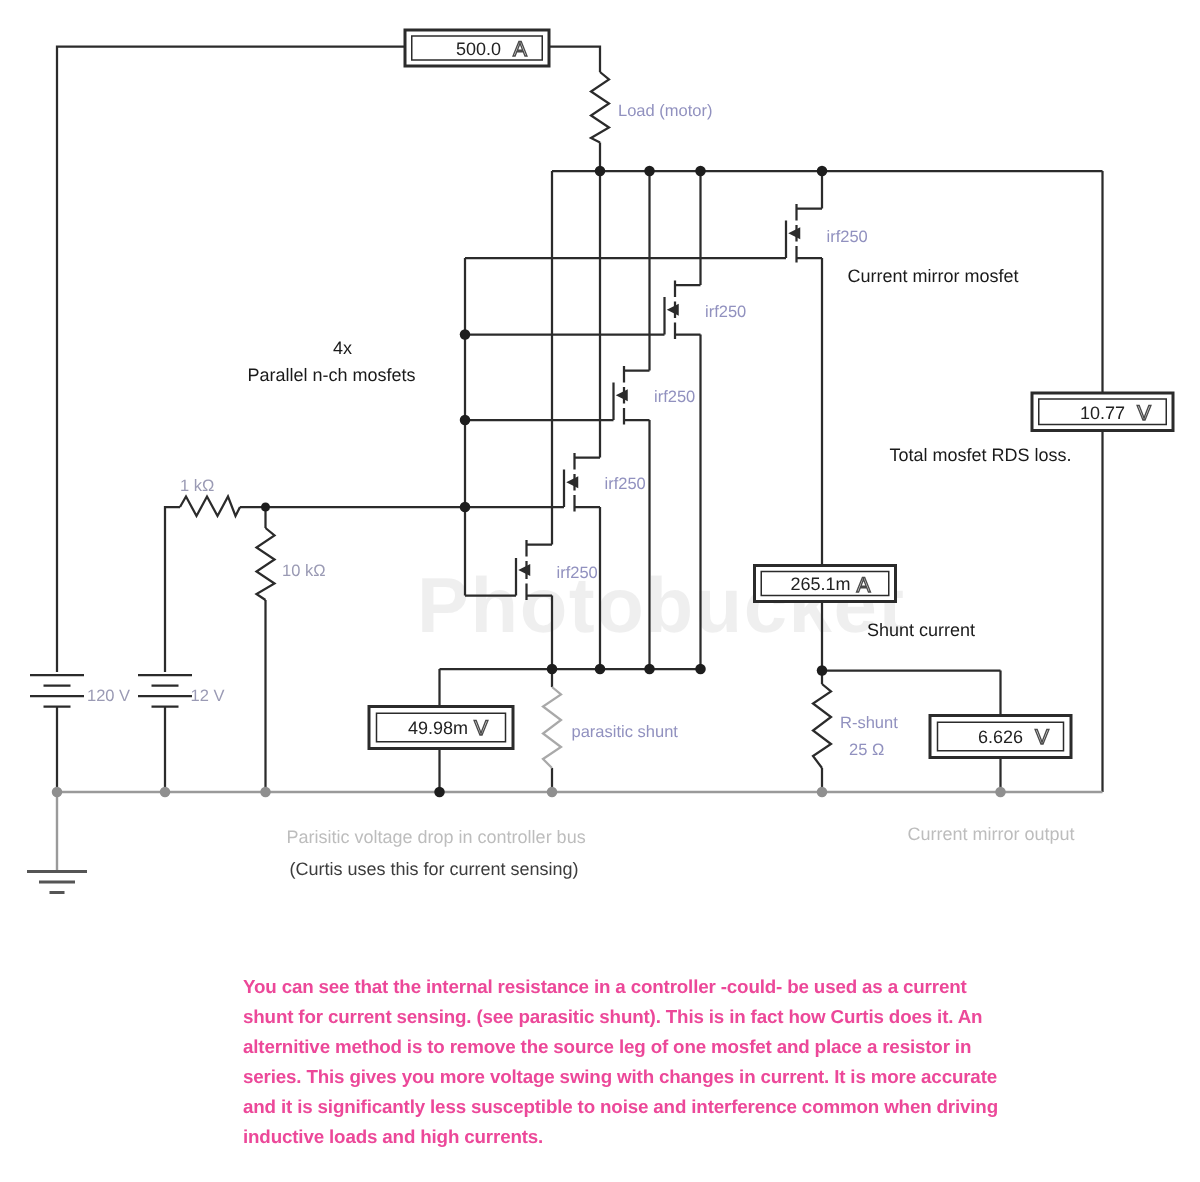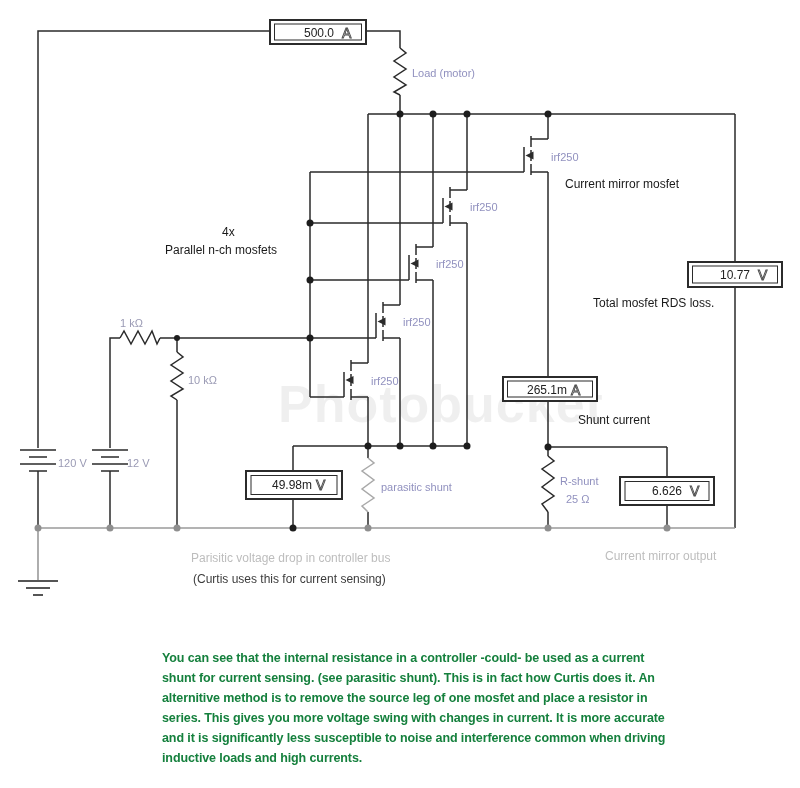--- a/index.html
+++ b/index.html
@@ -14,21 +14,21 @@
   .lbl{font-size:11px;fill:#9191bf;}
   .lblg{font-size:11px;fill:#9a9ab4;}
   .ann{font-size:12px;fill:#1a1a1a;}
   .anng{font-size:12px;fill:#bdbdbd;}
   .annd{font-size:12px;fill:#3c3c3c;}
   .mval{font-size:12px;fill:#222;}
   .munit{font-size:14px;fill:none;stroke:#4a4a4a;stroke-width:0.9;}
   .mbox{fill:#fff;stroke:#2b2b2b;stroke-width:2;}
   .mboxin{fill:#fff;stroke:#2b2b2b;stroke-width:1;}
   #paragraph{position:absolute;left:162px;top:648px;width:515px;
-             font-size:12.5px;line-height:20px;font-weight:bold;color:#15803d;
+             font-size:12.5px;line-height:20px;font-weight:bold;color:#ec4899;
              letter-spacing:-0.1px;}
   #watermark{position:absolute;left:278px;top:338px;font-size:52px;font-weight:bold;
              color:#000;opacity:0.06;letter-spacing:1px;pointer-events:none;margin-top:36px;}
 </style>
 </head>
 <body>
 
 <div id="canvas">
 
 <div id="watermark">Photobucket</div>

